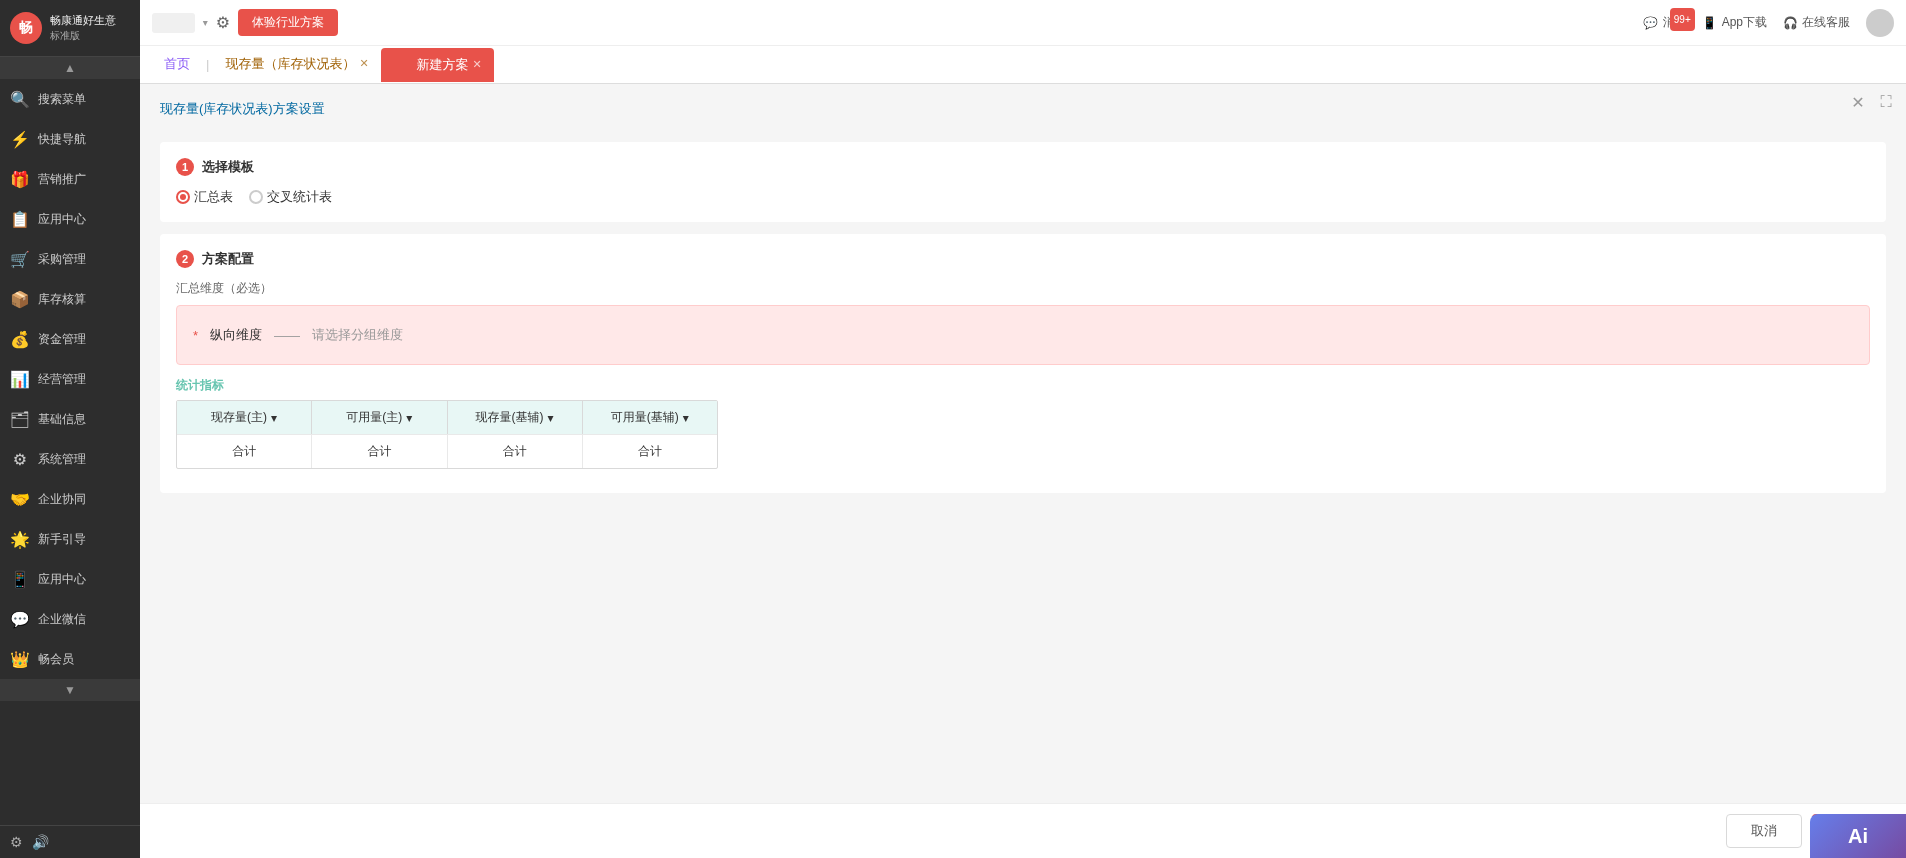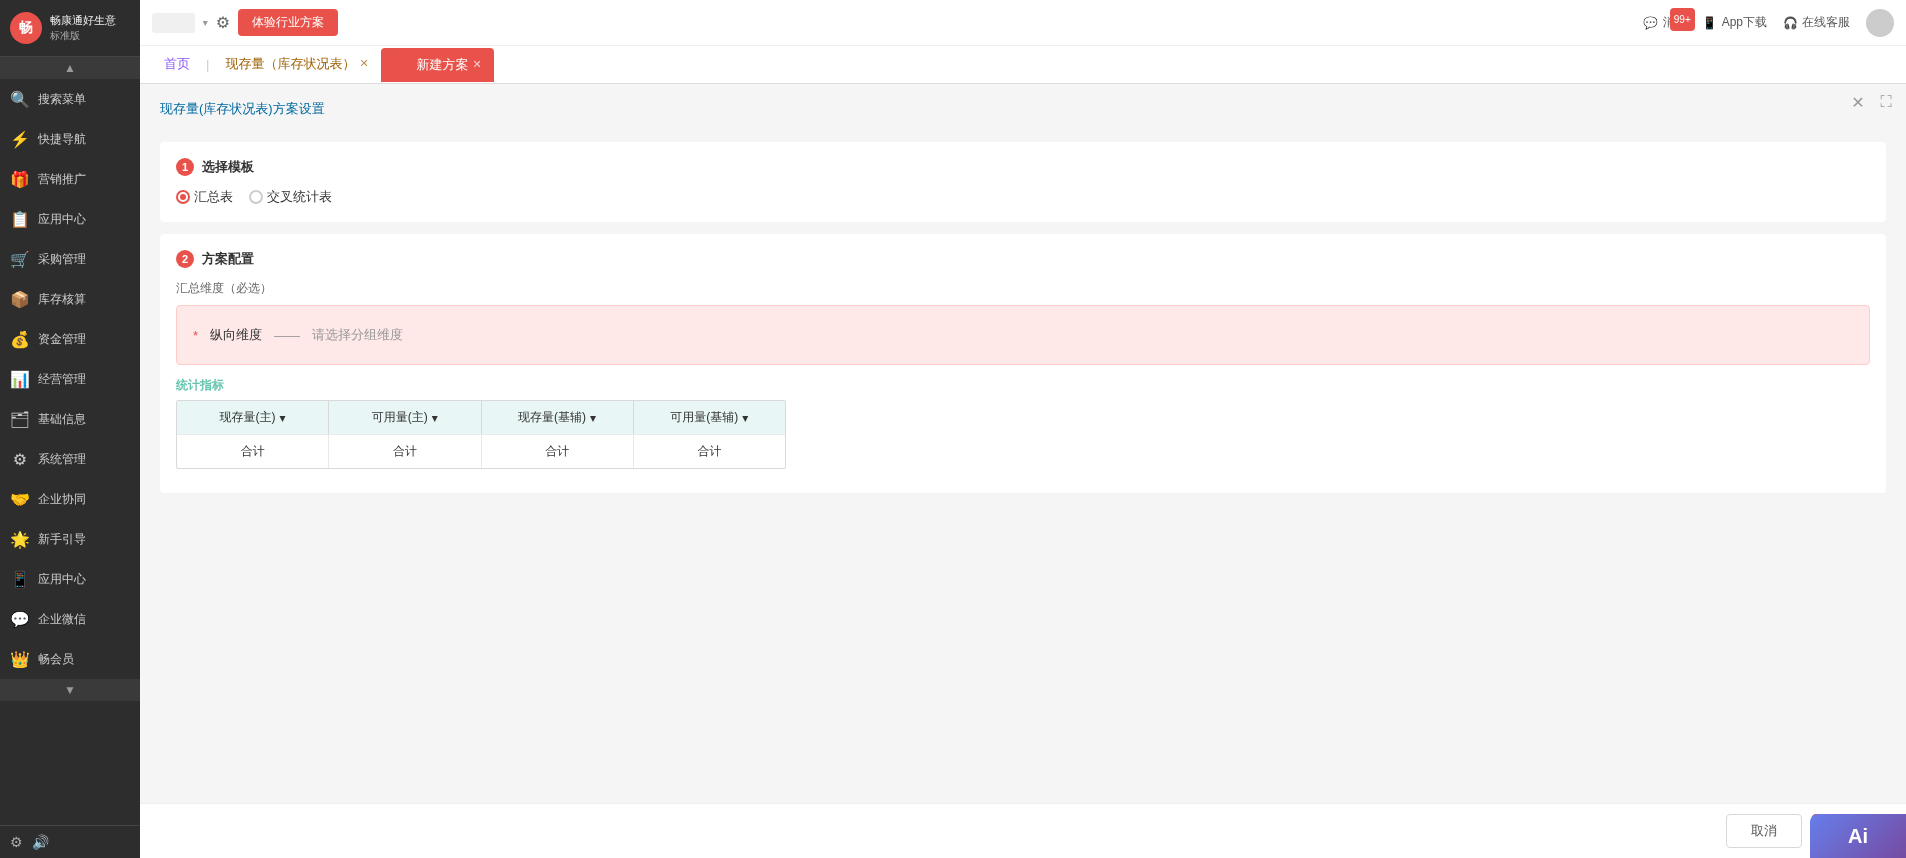--- a/index.html
+++ b/index.html
@@ -255,21 +255,21 @@
     .stats-table-area {
       margin-bottom: 8px;
     }
     .stats-label {
       font-size: 12px; color: #67c5b0; font-weight: bold; margin-bottom: 6px;
     }
     .stats-table {
       border: 1px solid #d9d9d9;
       border-radius: 2px;
       overflow: hidden;
-      width: 610px;
+      width: 542px;
     }
     .stats-table-header {
       display: flex;
       background: #e8f7f5;
     }
     .stats-col-header {
       flex: 1;
       padding: 8px 12px;
       display: flex; align-items: center; justify-content: center; gap: 4px;
       font-size: 12px; color: #333;

